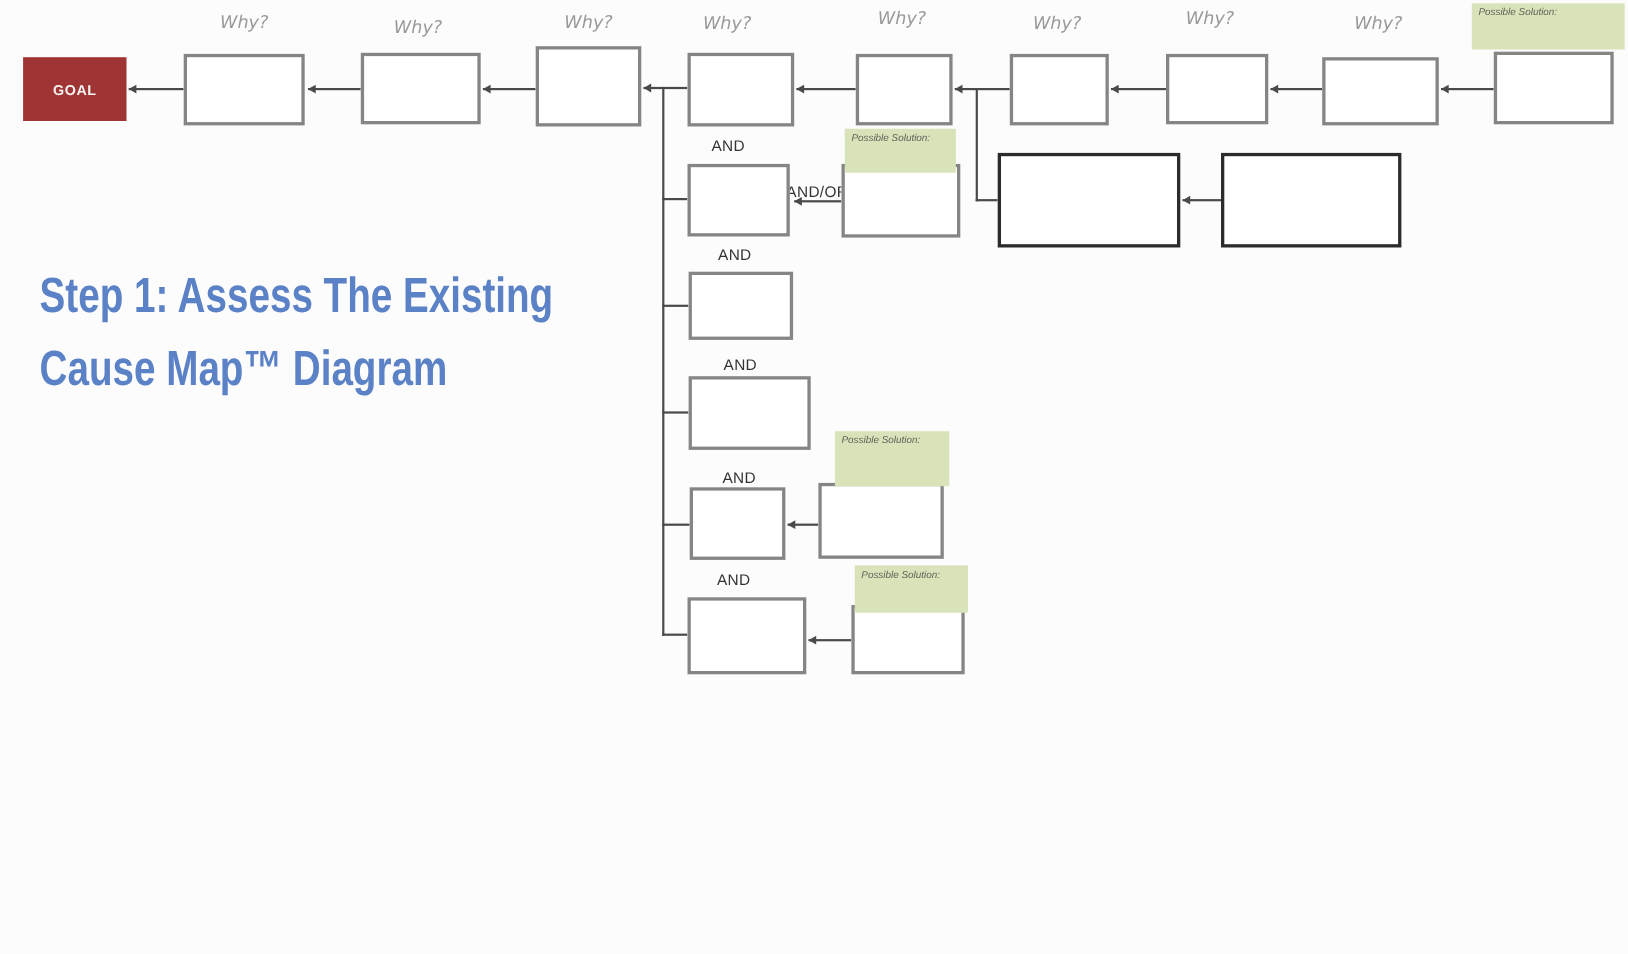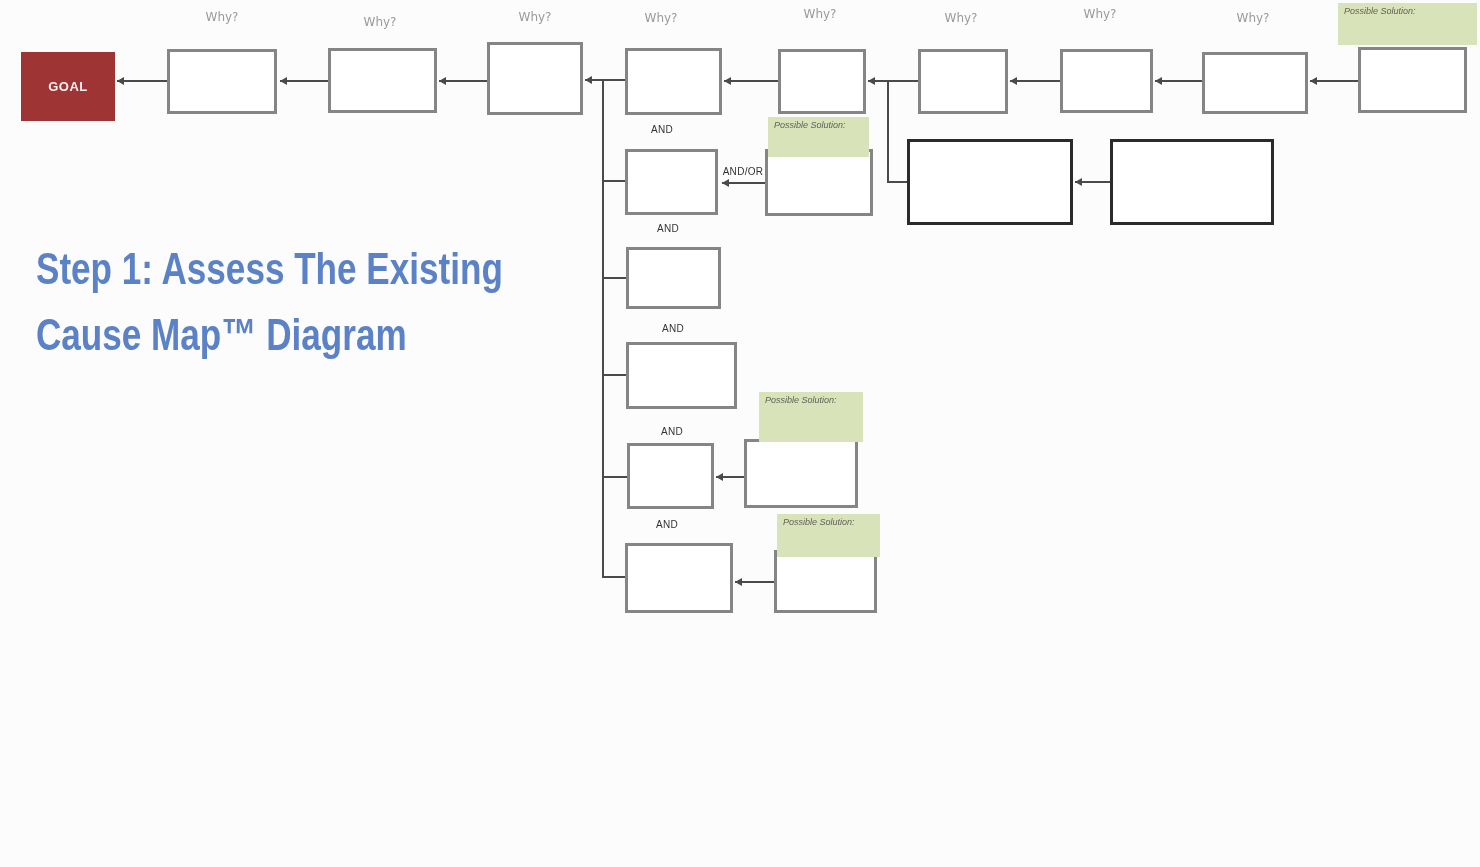--- a/index.html
+++ b/index.html
@@ -7,23 +7,23 @@
     --emphasis-box-border:#2b2b2b; --connector:#4a4a4a; --solution-bg:#d9e3b9;
     --solution-text:#62625a; --why-text:#9a9a9a; --and-text:#333333; --page-bg:#fcfcfc;
   }
   html,body{margin:0;padding:0;}
   body{background:var(--page-bg);font-family:"Liberation Sans",sans-serif;}
   .canvas{position:relative;width:1480px;height:867px;overflow:hidden;background:var(--page-bg);}
   .box{position:absolute;border:3px solid var(--box-border);background:#ffffff;box-sizing:border-box;z-index:2;}
   .box.emphasis{border:3px solid var(--emphasis-box-border);}
   .goal{position:absolute;background:var(--goal-bg);color:#f7f2f1;font-weight:bold;font-size:13px;
         letter-spacing:.5px;display:flex;align-items:center;justify-content:center;z-index:2;}
-  .why{position:absolute;transform:translateX(-50%);font-size:12px;
+  .why{position:absolute;transform:translateX(-50%);font-style:italic;font-size:16px;
        color:var(--why-text);font-family:"DejaVu Sans",sans-serif;z-index:2;white-space:nowrap;}
-  .andlbl{position:absolute;transform:translateX(-50%);font-size:10px;color:var(--and-text);
+  .andlbl{position:absolute;transform:translateX(-50%);font-size:14px;color:var(--and-text);
           letter-spacing:.3px;z-index:2;white-space:nowrap;}
   .solution{position:absolute;background:var(--solution-bg);color:var(--solution-text);
             font-size:9px;padding:3px 0 0 6px;box-sizing:border-box;z-index:3;font-style:italic;}
   .arrow{position:absolute;height:2px;background:var(--connector);z-index:1;}
   .arrow::before{content:"";position:absolute;left:0;top:-3px;width:0;height:0;
                  border-top:4px solid transparent;border-bottom:4px solid transparent;
                  border-right:7px solid var(--connector);}
   .line{position:absolute;background:var(--connector);z-index:1;}
   .title{position:absolute;left:36px;top:236px;color:var(--title-color);font-weight:bold;
          font-size:45px;line-height:66px;transform:scaleX(0.78);transform-origin:left top;
@@ -41,21 +41,21 @@
 
   <span class="why" style="left:222px;top:10px;">Why?</span>
   <span class="why" style="left:380px;top:15px;">Why?</span>
   <span class="why" style="left:535px;top:10px;">Why?</span>
   <span class="why" style="left:661px;top:11px;">Why?</span>
   <span class="why" style="left:820px;top:7px;">Why?</span>
   <span class="why" style="left:961px;top:11px;">Why?</span>
   <span class="why" style="left:1100px;top:7px;">Why?</span>
   <span class="why" style="left:1253px;top:11px;">Why?</span>
 
-  <div class="goal" style="left:21px;top:52px;width:94px;height:69px;">
+  <div class="goal" style="left:21px;top:52px;width:94px;height:58px;">
     <span>GOAL</span>
   </div>
   <div class="box" style="left:167px;top:49px;width:110px;height:65px;"></div>
   <div class="box" style="left:328px;top:48px;width:109px;height:65px;"></div>
   <div class="box" style="left:487px;top:42px;width:96px;height:73px;"></div>
   <div class="box" style="left:625px;top:48px;width:97px;height:67px;"></div>
   <div class="box" style="left:778px;top:49px;width:88px;height:65px;"></div>
   <div class="box" style="left:918px;top:49px;width:90px;height:65px;"></div>
   <div class="box" style="left:1060px;top:49px;width:93px;height:64px;"></div>
   <div class="box" style="left:1202px;top:52px;width:106px;height:62px;"></div>

